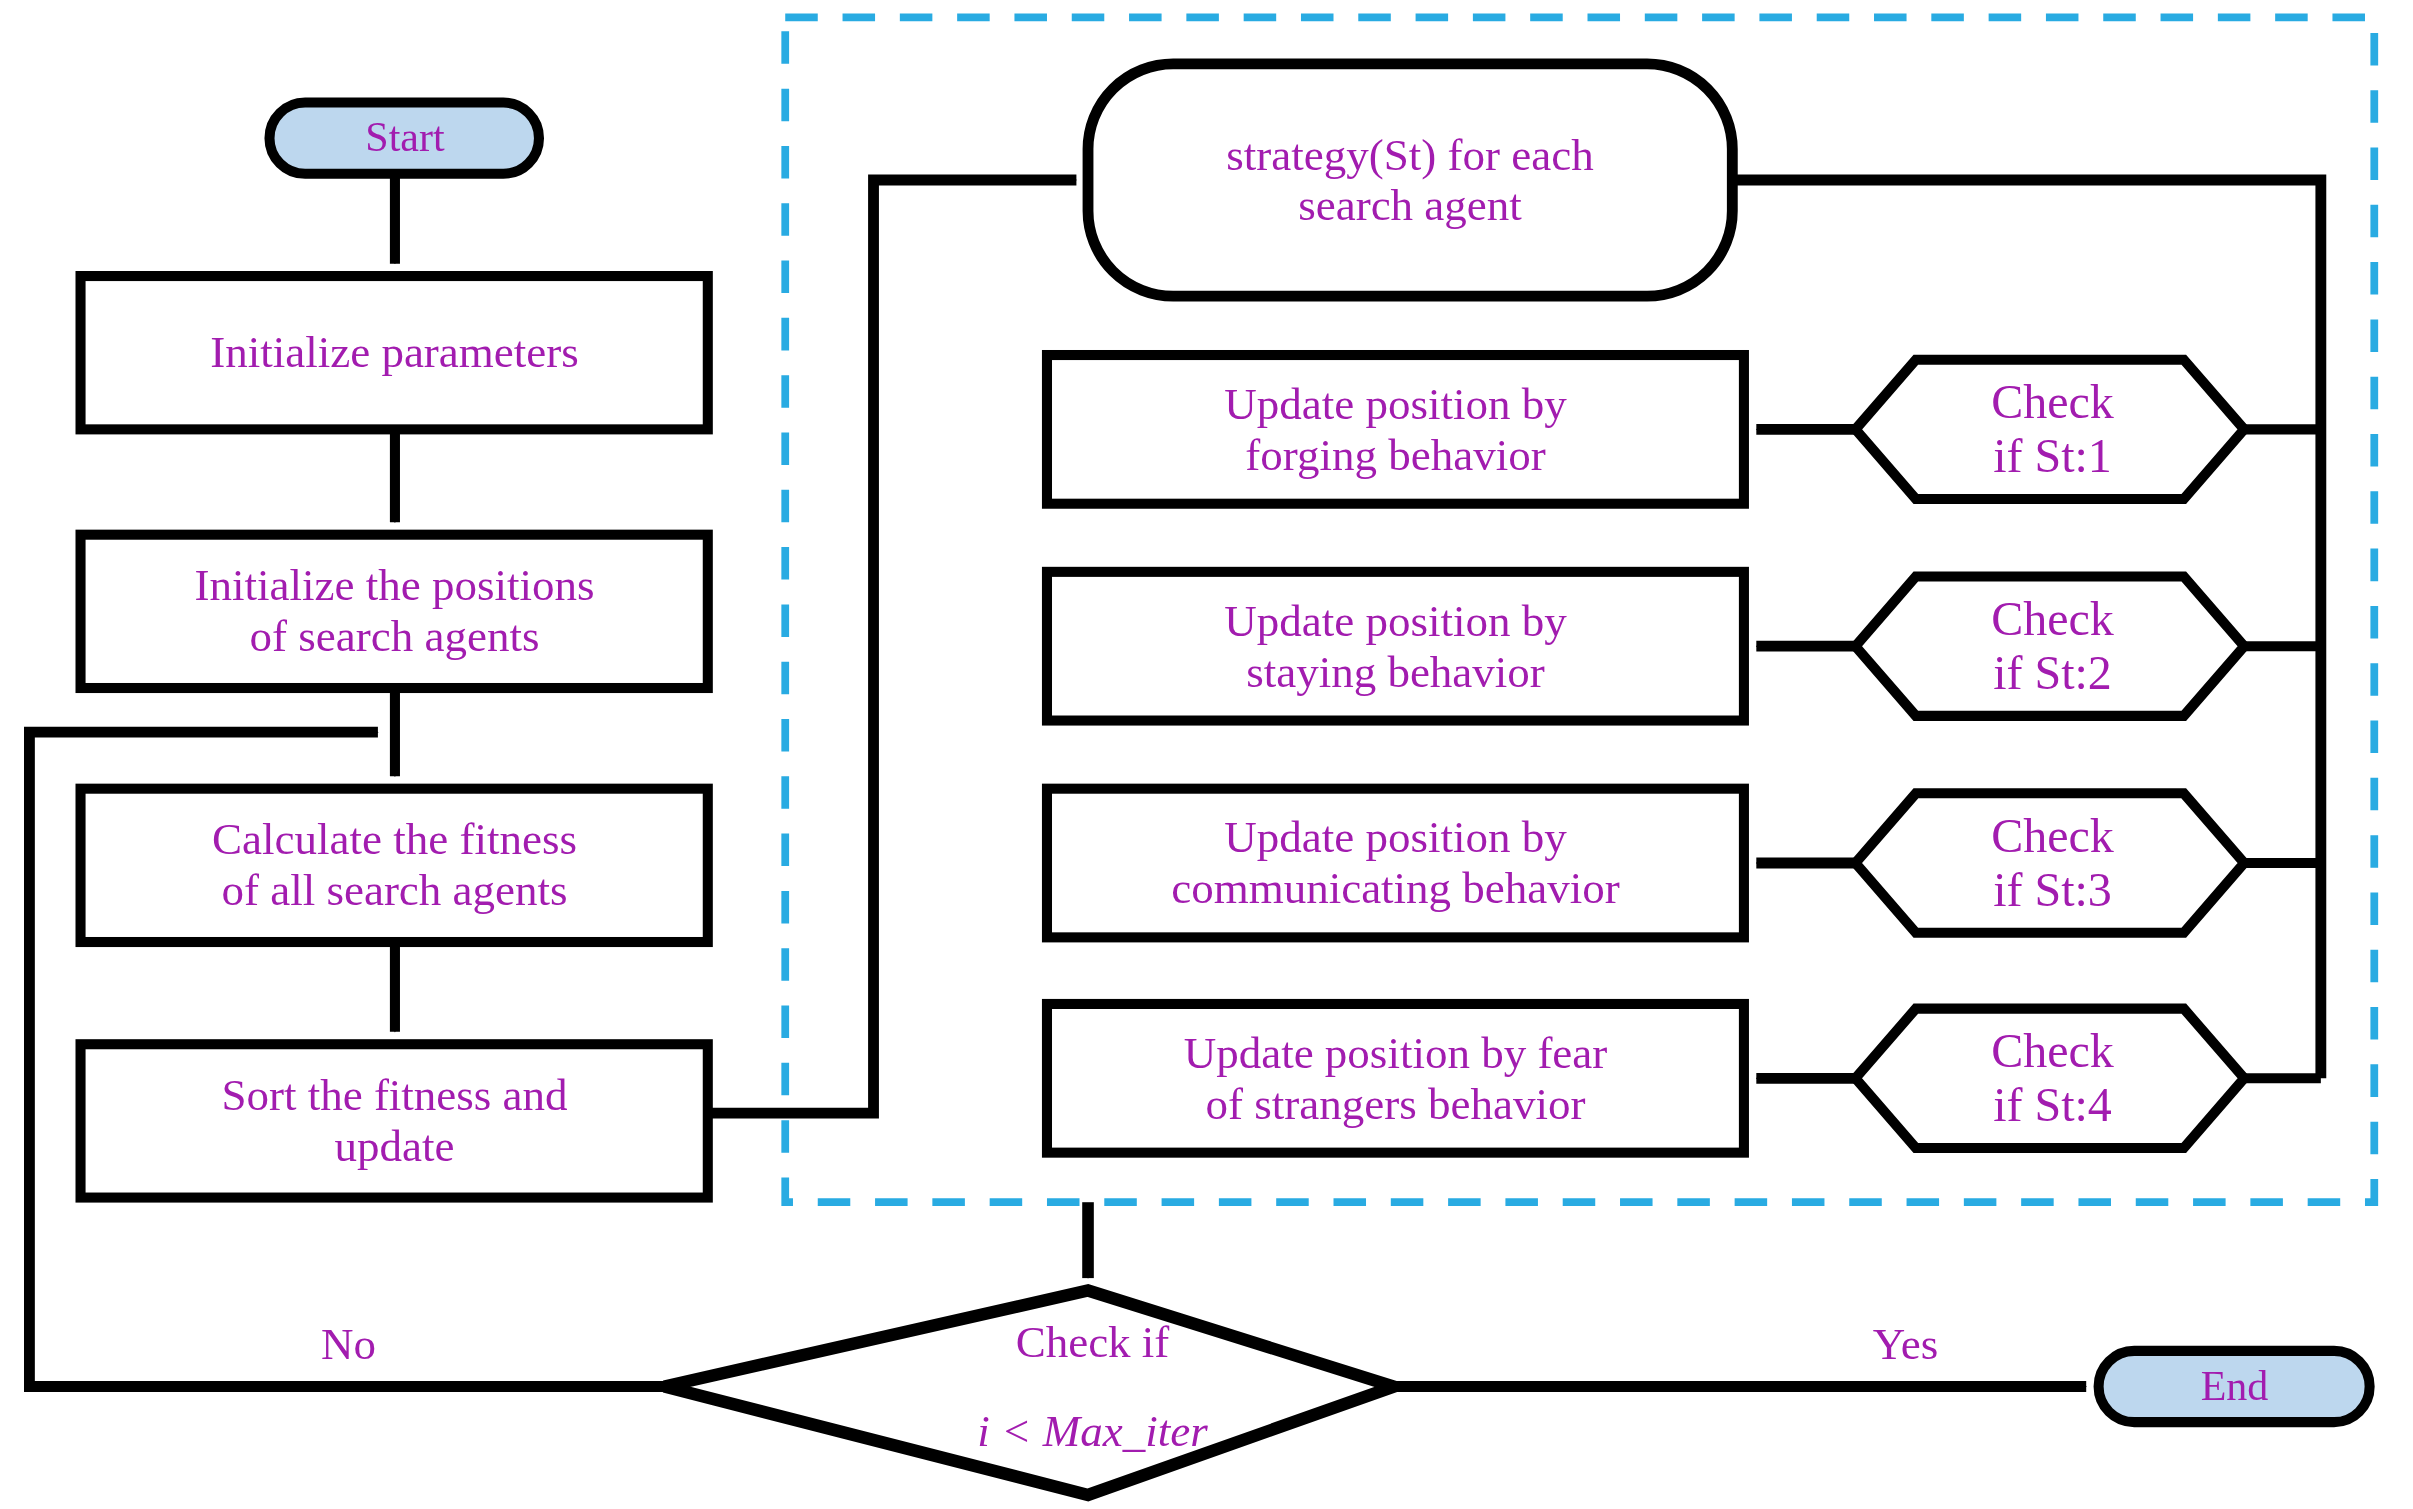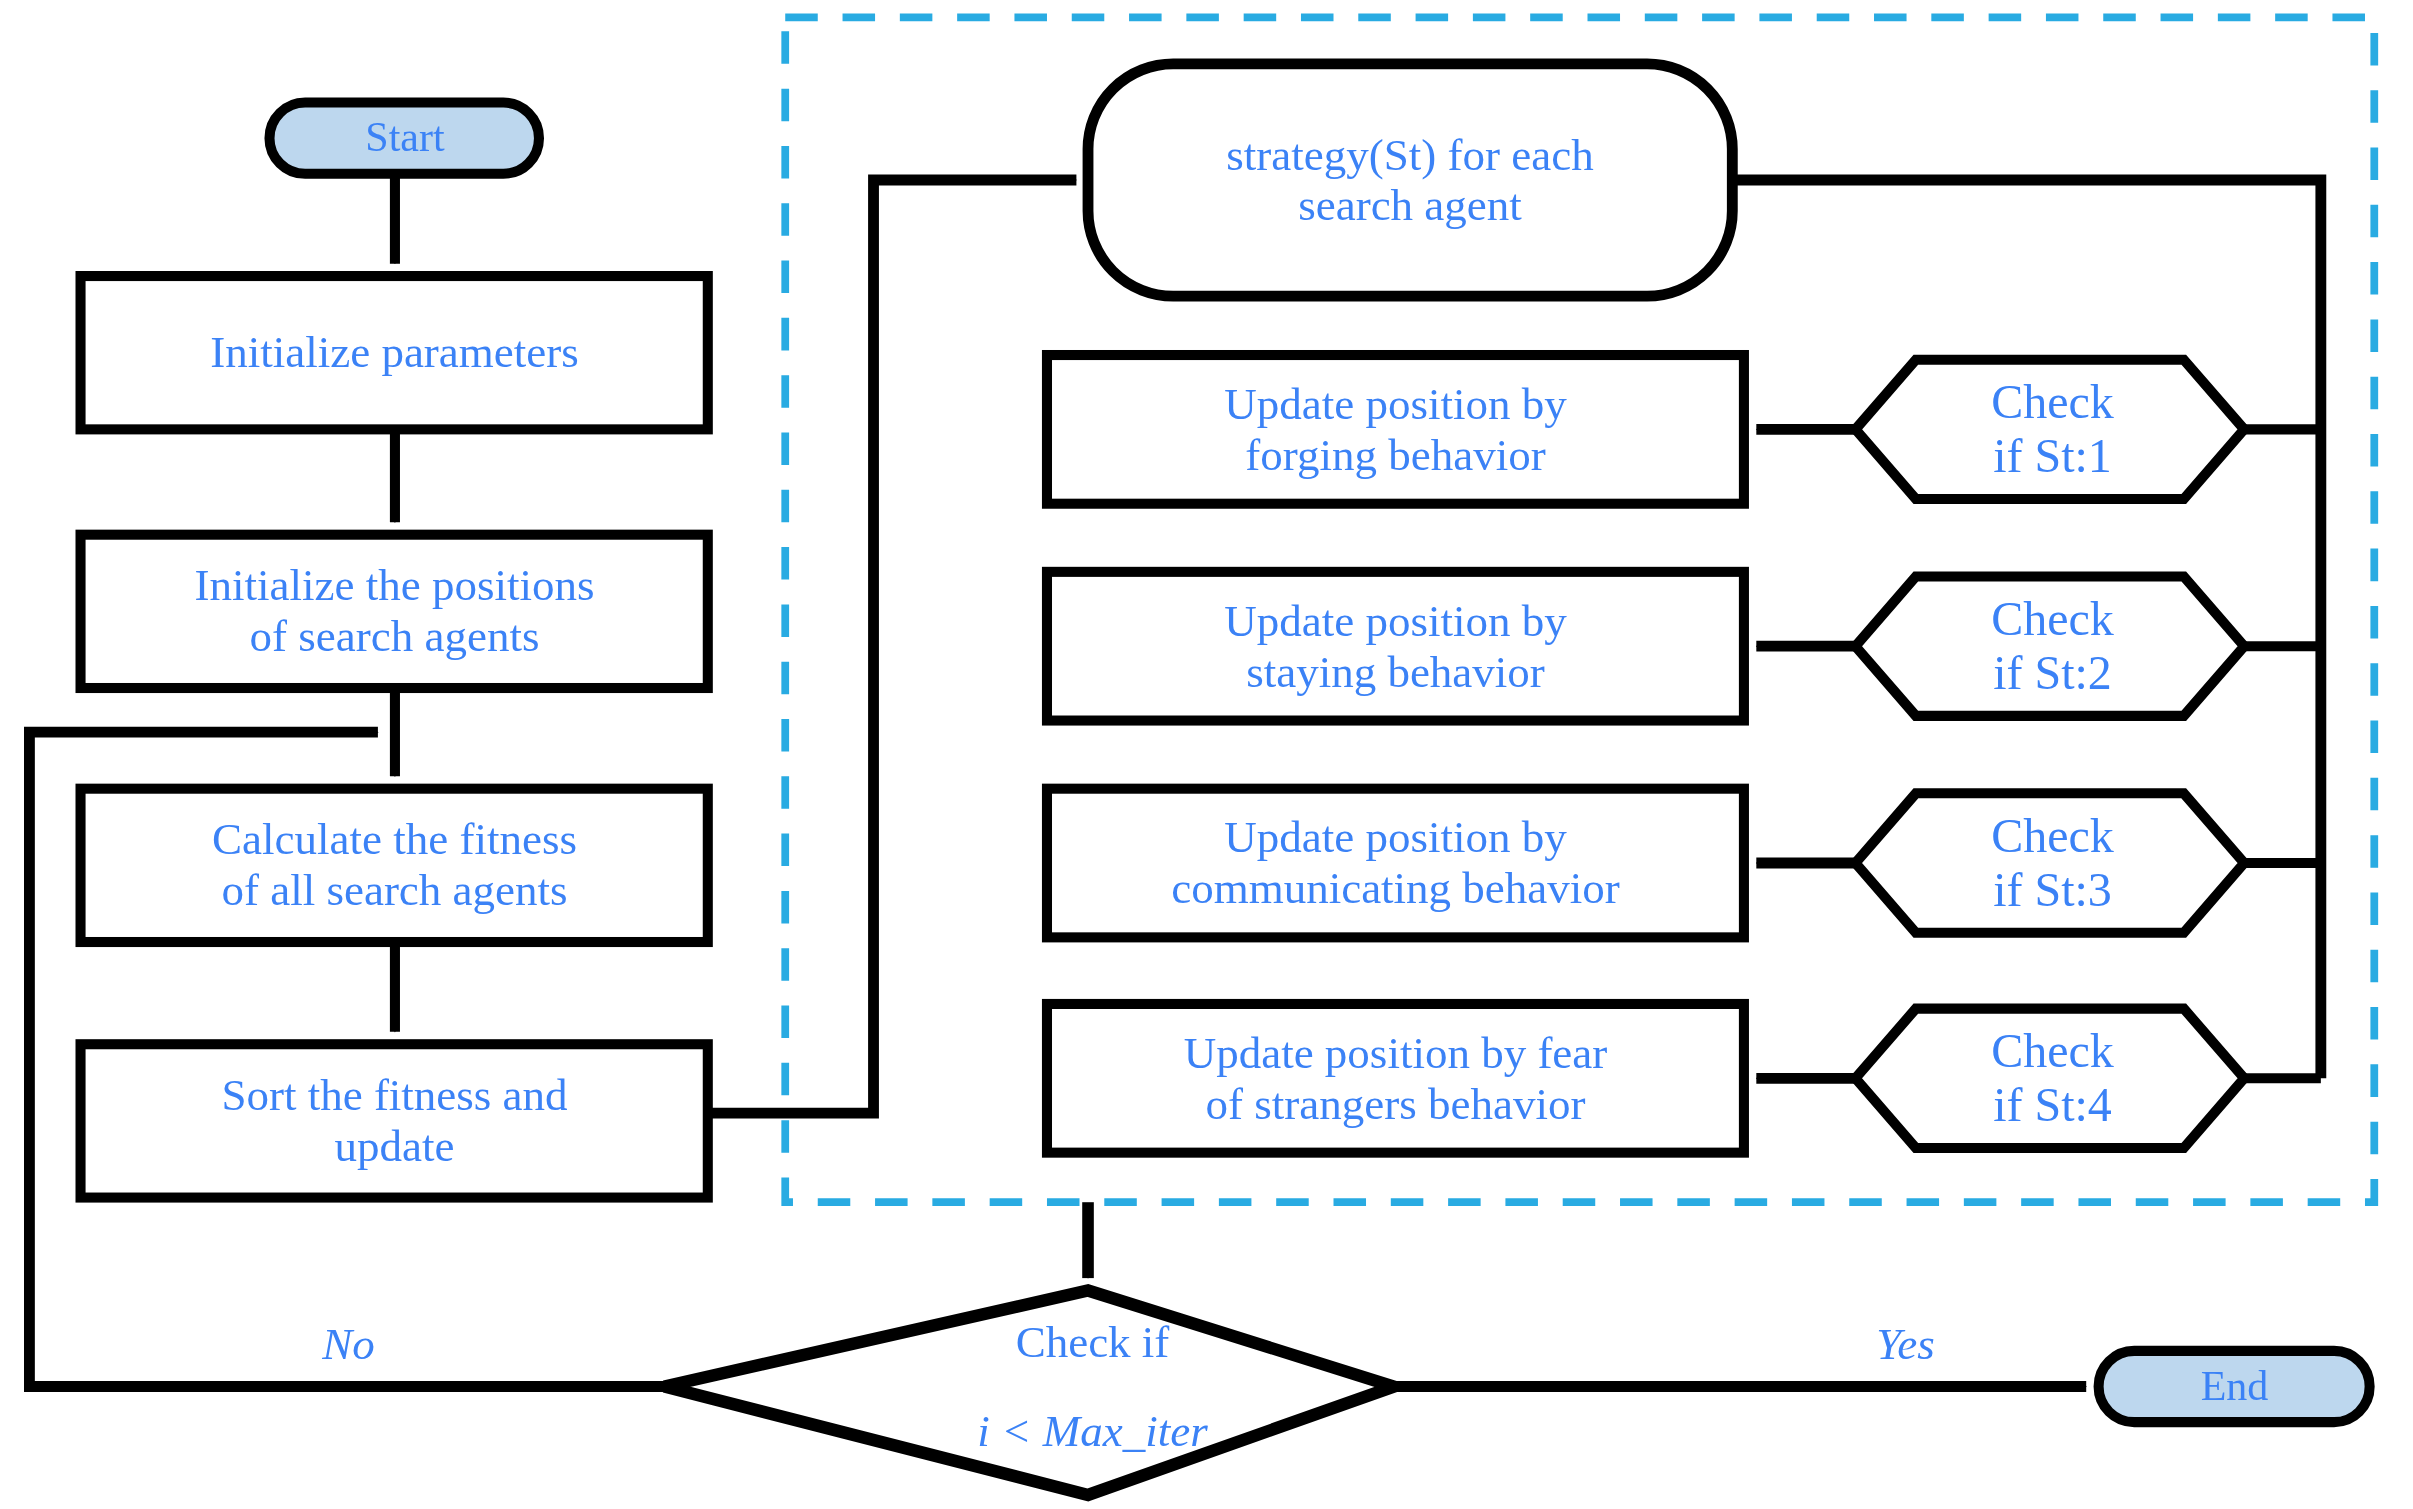--- a/index.html
+++ b/index.html
@@ -22,31 +22,31 @@
     width: 2413px;
     height: 1510px;
   }
   .node-label {
     position: absolute;
     display: flex;
     flex-direction: column;
     align-items: center;
     justify-content: center;
     text-align: right;
-    color: #3b82f6;
+    color: #a21caf;
     font-family: "Liberation Serif", "DejaVu Serif", serif;
     line-height: 1.12;
     pointer-events: none;
     white-space: pre;
   }
   .lbl-terminal { font-size: 42px; }
   .lbl-process  { font-size: 45px; }
   .lbl-hex      { font-size: 48px; }
   .lbl-decision { font-size: 45px; }
-  .lbl-edge     { font-size: 45px; font-style: italic; }
+  .lbl-edge     { font-size: 45px; }
   .italic-line  { font-style: italic; }
 </style>
 </head>
 <body>
 
 <div id="stage">
 
   <svg id="flow-svg" viewBox="0 0 3116 1949">
     <defs>
       <marker id="arrowhead" markerWidth="10" markerHeight="9" refX="9" refY="4.5" orient="auto" markerUnits="userSpaceOnUse">

